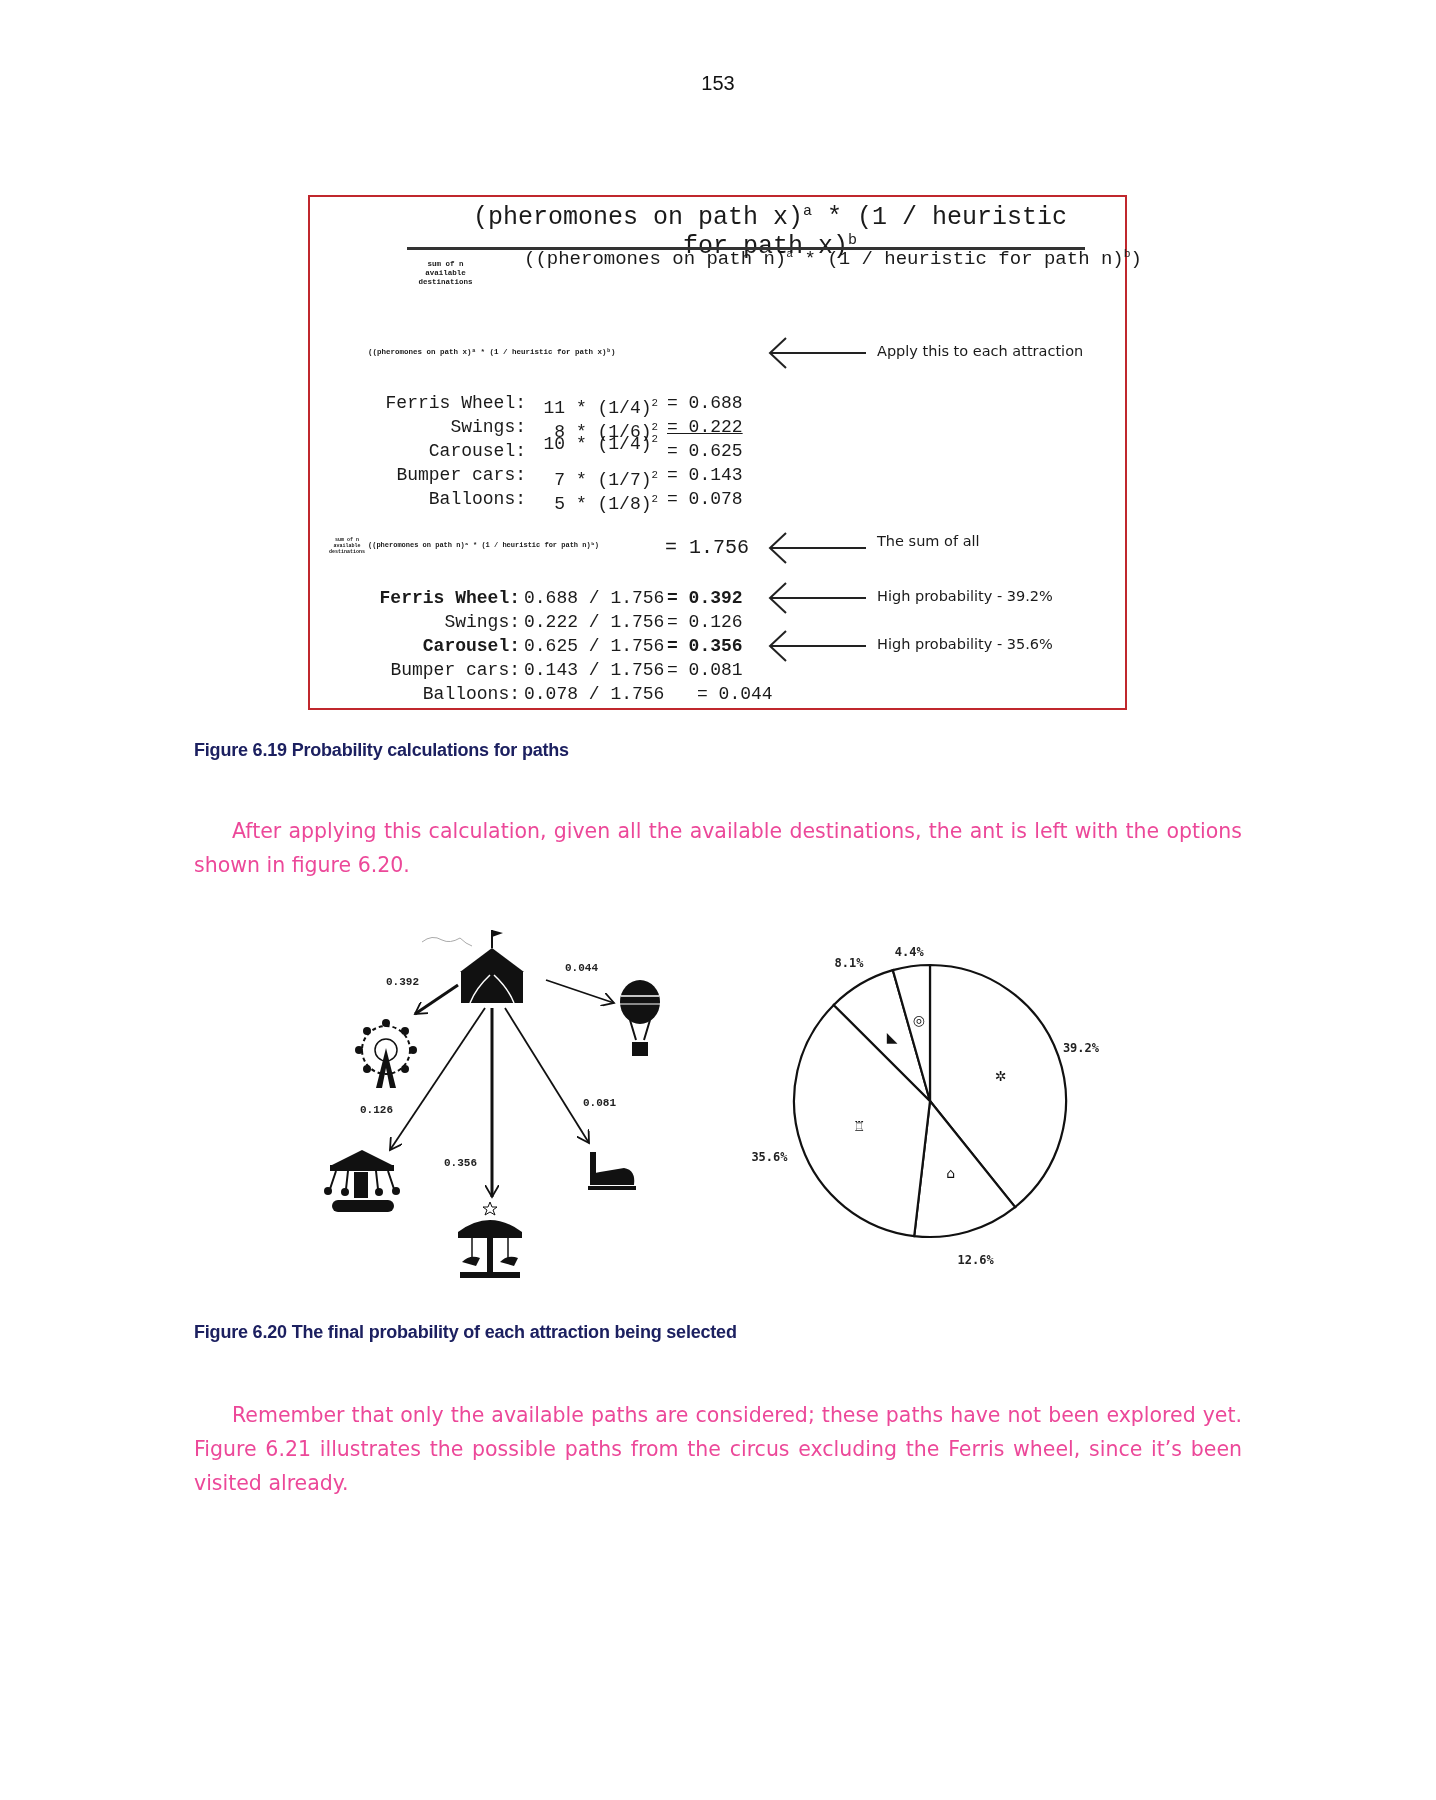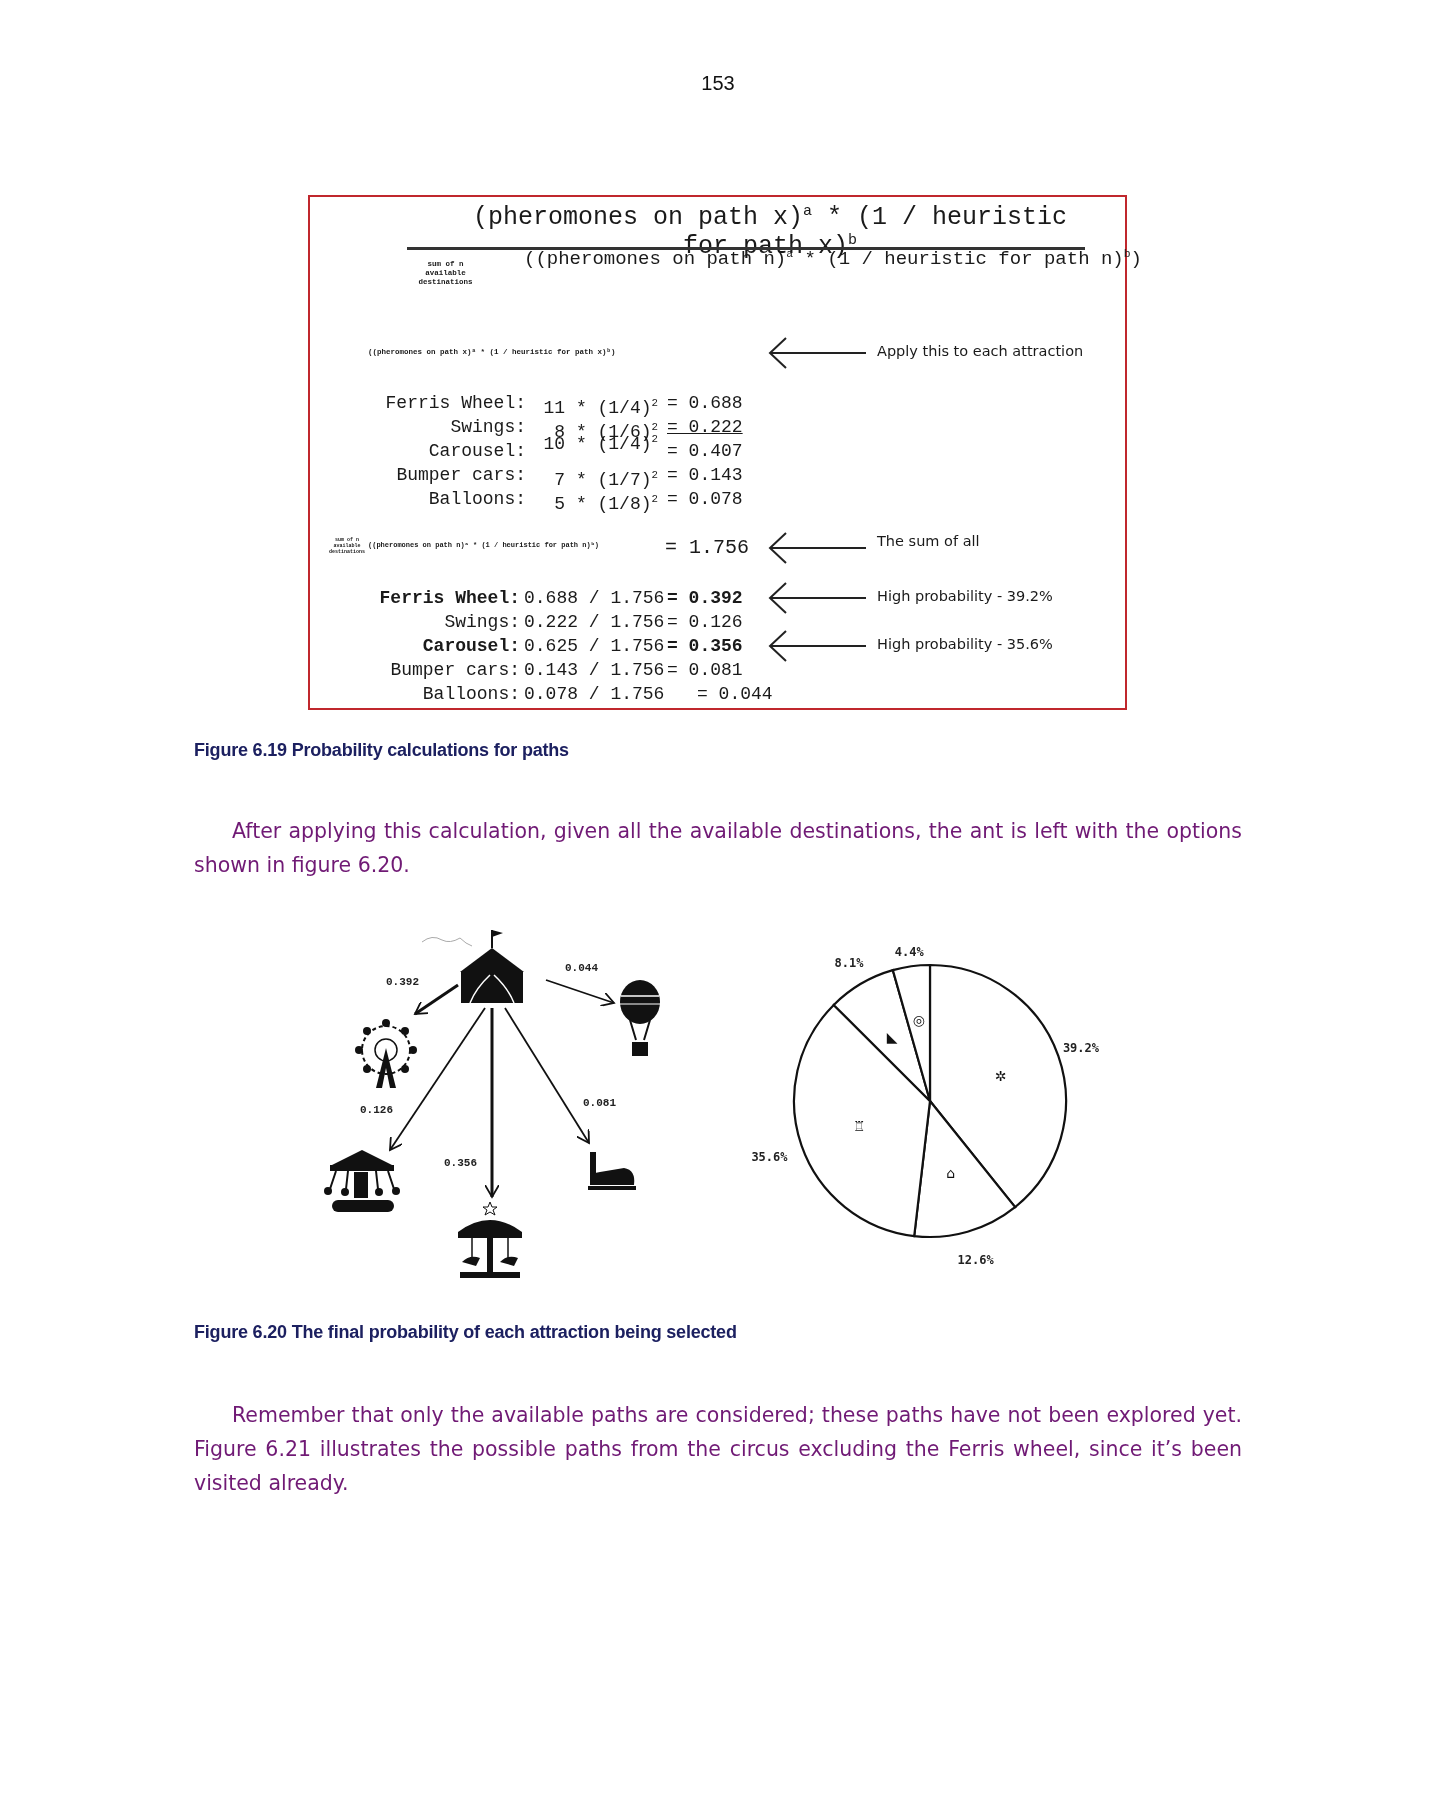--- a/index.html
+++ b/index.html
@@ -17,21 +17,21 @@
   .sum-label { font-size: 7.5px; line-height: 9px; text-align: center; font-weight: bold; }
   .tiny { font-size: 7.5px; white-space: nowrap; font-weight: bold; }
   sup { font-size: 0.6em; }
   .row { font-size: 18px; white-space: nowrap; height: 24px; line-height: 24px; }
   .lbl { text-align: right; }
   .arrow-svg { overflow: visible; }
   .note { font-family: "DejaVu Sans", sans-serif; font-size: 14.5px; color: #1a1a1a; white-space: nowrap; }
   .caption { left: 194px; font-family: "Liberation Sans", sans-serif; font-weight: bold;
              font-size: 18px; color: #1c2060; white-space: nowrap; letter-spacing: -0.2px; }
   .para { left: 194px; width: 1048px; font-family: "DejaVu Sans", sans-serif; font-size: 20.5px;
-          line-height: 34px; color: #701a75; text-align: justify; }
+          line-height: 34px; color: #ec4899; text-align: justify; }
   .para .ind { display: inline-block; width: 38px; }
   .dlabel { font-family: "Liberation Mono", monospace; font-size: 11px; font-weight: bold; color: #222; }
   .plabel { font-family: "DejaVu Sans Mono", monospace; font-size: 12px; font-weight: bold; color: #222; }
 </style>
 </head>
 <body>
 
 <div class="abs page-number">153</div>
 
 <div class="abs figbox"></div>
@@ -59,21 +59,21 @@
 
 <div id="step1">
     <div class="abs mono row lbl" style="left:340px;width:186px;top:391px;">Ferris Wheel:</div>
     <div class="abs mono row" style="left:530px;width:128px;text-align:right;top:391px;"><span>11</span> * <span>(1/4)</span><sup>2</sup></div>
     <div class="abs mono row " style="left:667px;top:391px;">= 0.688</div>
     <div class="abs mono row lbl" style="left:340px;width:186px;top:415px;">Swings:</div>
     <div class="abs mono row" style="left:530px;width:128px;text-align:right;top:415px;"><span>8</span> * <span>(1/6)</span><sup>2</sup></div>
     <div class="abs mono row " style="left:667px;top:415px;text-decoration:underline;">= 0.222</div>
     <div class="abs mono row lbl" style="left:340px;width:186px;top:439px;">Carousel:</div>
     <div class="abs mono row" style="left:530px;width:128px;text-align:right;top:427px;"><span>10</span> * <span>(1/4)</span><sup>2</sup></div>
-    <div class="abs mono row " style="left:667px;top:439px;">= 0.407</div>
+    <div class="abs mono row " style="left:667px;top:439px;">= 0.625</div>
     <div class="abs mono row lbl" style="left:340px;width:186px;top:463px;">Bumper cars:</div>
     <div class="abs mono row" style="left:530px;width:128px;text-align:right;top:463px;"><span>7</span> * <span>(1/7)</span><sup>2</sup></div>
     <div class="abs mono row " style="left:667px;top:463px;">= 0.143</div>
     <div class="abs mono row lbl" style="left:340px;width:186px;top:487px;">Balloons:</div>
     <div class="abs mono row" style="left:530px;width:128px;text-align:right;top:487px;"><span>5</span> * <span>(1/8)</span><sup>2</sup></div>
     <div class="abs mono row " style="left:667px;top:487px;">= 0.078</div>
   </div>
 
 <div class="abs mono sum-label" style="left:322px; top:537px; width:50px; font-size:5px; line-height:6px;">
   <div>sum of n</div>

